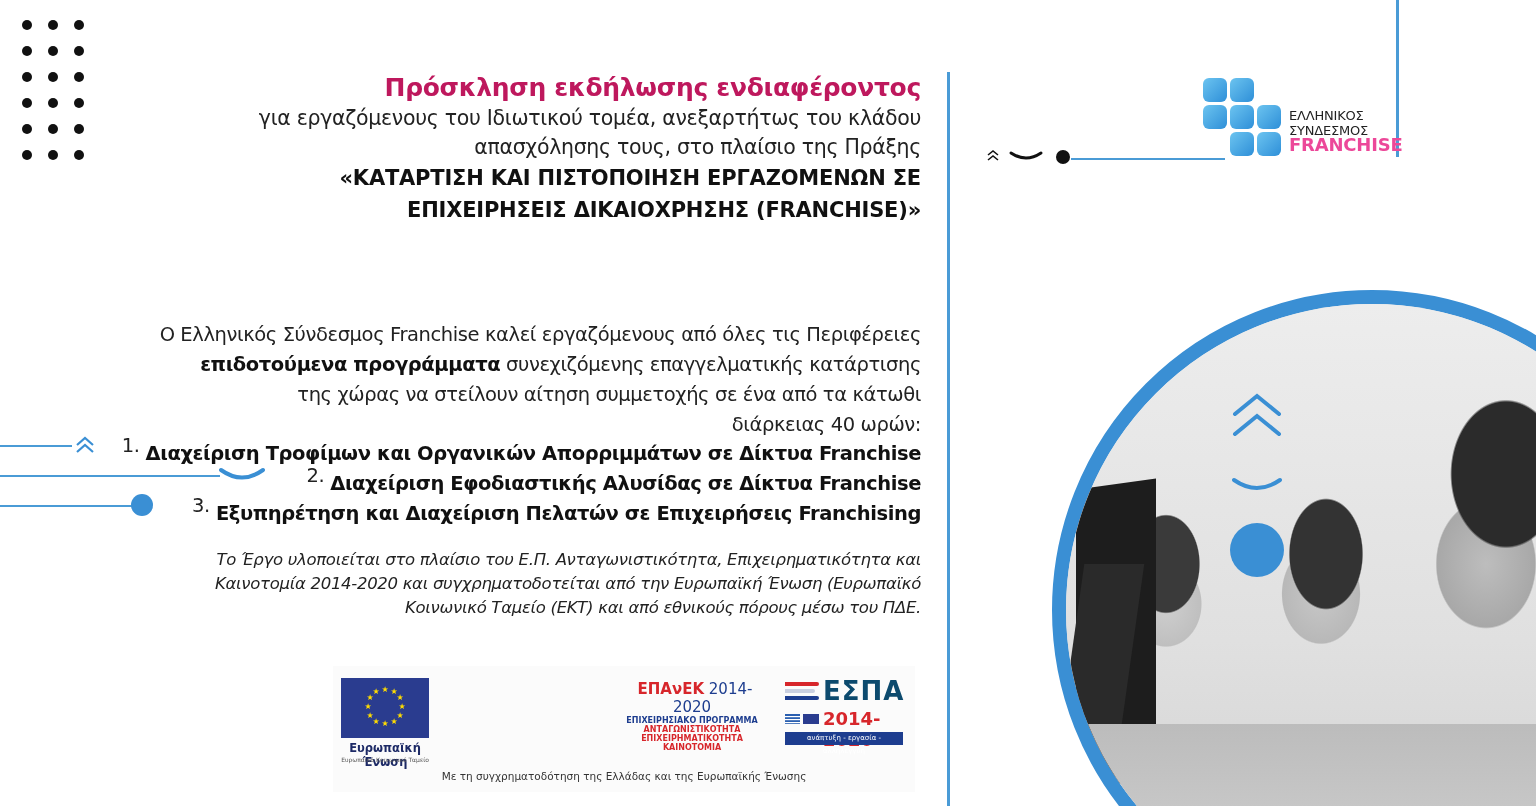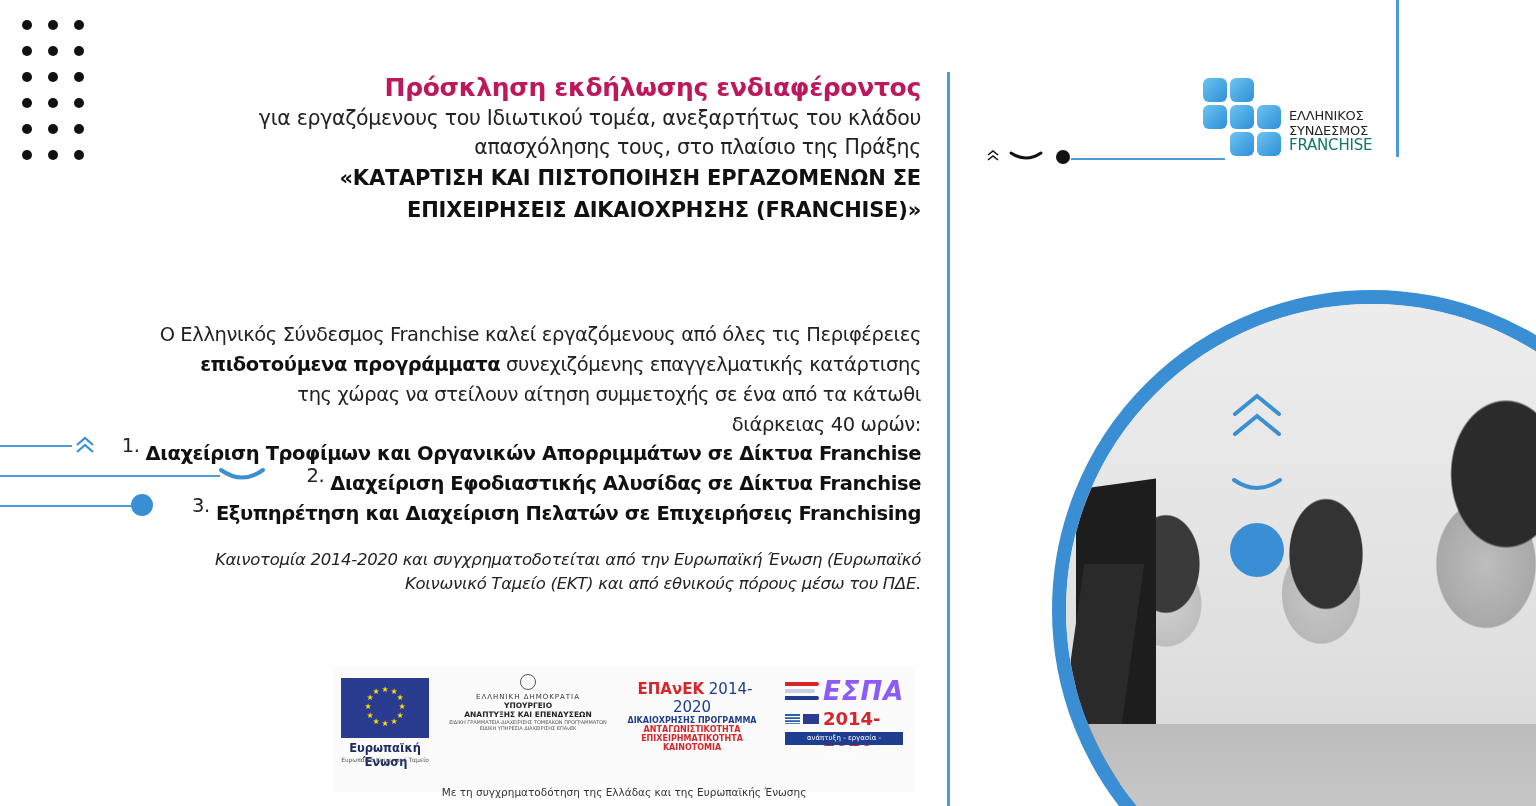--- a/index.html
+++ b/index.html
@@ -41,30 +41,30 @@
     .gr-4 { font-size: 5px; color: #555; }
     .epanek { position: absolute; left: 284px; top: 14px; width: 150px; text-align: center; }
     .epanek-top { font-size: 15px; }
     .epanek-top b { color: #d7262b; font-weight: bold; margin-left: 6px; }
     .epanek-top span { color: #1d3d8f; }
     .epanek-2 { font-size: 8px; font-weight: bold; color: #1d3d8f; line-height: 9px; }
     .epanek-3 { font-size: 8px; font-weight: bold; color: #d7262b; line-height: 9px; }
     .espa { position: absolute; left: 452px; top: 10px; width: 120px; }
     .espa-flagstripes { position: absolute; left: 0; top: 6px; width: 34px; height: 24px; }
     .espa-flagstripes div { height: 4px; margin-bottom: 3px; border-radius: 0 3px 3px 0; }
-    .espa-word { position: absolute; left: 38px; top: 0; font-size: 26px; font-weight: bold; color: #8b5cf6; letter-spacing: 1px; font-style: italic; }
+    .espa-word { position: absolute; left: 38px; top: 0; font-size: 26px; font-weight: bold; color: #0c4a6e; letter-spacing: 1px; }
     .espa-years { position: absolute; left: 38px; top: 32px; font-size: 18px; font-weight: bold; color: #d7262b; }
     .espa-flags { position: absolute; left: 0; top: 38px; width: 34px; height: 10px; }
     .espa-tag { position: absolute; left: 0; top: 56px; width: 118px; height: 13px; background: #1d3d8f; color: #fff; font-size: 7px; text-align: center; line-height: 13px; }
-    .cofund { position: absolute; left: 0; top: 104px; width: 582px; text-align: center; font-size: 10.5px; color: #333; margin-top: 16px; }
+    .cofund { position: absolute; left: 0; top: 104px; width: 582px; text-align: center; font-size: 10.5px; color: #333; }
 
     .logo { position: absolute; left: 1203px; top: 78px; width: 190px; height: 82px; }
     .logo-mark { position: absolute; left: 0; top: 0; width: 82px; height: 82px; }
     .logo-text { position: absolute; left: 86px; top: 31px; font-size: 13px; line-height: 14.5px; color: #222; letter-spacing: -0.2px; }
-    .logo-text .fr { font-weight: normal; font-size: 15px; color: #0f766e; }
+    .logo-text .fr { font-weight: bold; font-size: 18px; color: #ec4899; }
     .logo-connector { position: absolute; left: 985px; top: 146px; width: 240px; height: 20px; }
 
     .photo { position: absolute; left: 1052px; top: 290px; width: 640px; height: 640px; border-radius: 50%; border: 14px solid #3a8fd4; overflow: hidden; background: #eaeaea; }
     .photo-inner { position: absolute; inset: 0; background:
         radial-gradient(ellipse 90px 120px at 440px 170px, #2b2b2b 0%, #2b2b2b 60%, transparent 62%),
         radial-gradient(ellipse 70px 90px at 420px 260px, #bdbdbd 0%, #a8a8a8 70%, transparent 72%),
         radial-gradient(ellipse 60px 90px at 260px 250px, #333 0%, #333 60%, transparent 62%),
         radial-gradient(ellipse 55px 70px at 255px 290px, #c8c8c8 0%, #b8b8b8 70%, transparent 72%),
         radial-gradient(ellipse 55px 80px at 100px 260px, #3a3a3a 0%, #3a3a3a 60%, transparent 62%),
         radial-gradient(ellipse 50px 60px at 100px 300px, #cfcfcf 0%, #bfbfbf 70%, transparent 72%),
@@ -138,20 +138,21 @@
     <div class="lead" style="width:134px"></div>
     <svg class="picon" style="left:130px" width="24" height="24" viewBox="0 0 24 24">
       <circle cx="12" cy="12" r="11" fill="#3a8fd4"></circle>
     </svg>
     <span class="num">3.</span>
     <span class="name">Εξυπηρέτηση και Διαχείριση Πελατών σε Επιχειρήσεις Franchising</span>
   </div>
 </div>
 
 <div class="funding">
+  <div>Το Έργο υλοποιείται στο πλαίσιο του Ε.Π. Ανταγωνιστικότητα, Επιχειρηματικότητα και</div>
   <div>Καινοτομία 2014-2020 και συγχρηματοδοτείται από την Ευρωπαϊκή Ένωση (Ευρωπαϊκό</div>
   <div>Κοινωνικό Ταμείο (ΕΚΤ) και από εθνικούς πόρους μέσω του ΠΔΕ.</div>
 </div>
 
 <div class="logos-box">
   <div class="eu-flag">
     <svg width="88" height="60" viewBox="0 0 88 60">
       <g fill="#ffdd00" font-size="8" text-anchor="middle" font-family="DejaVu Sans, sans-serif">
         <text x="44" y="14">★</text>
           <text x="53" y="16">★</text>
@@ -164,32 +165,24 @@
           <text x="29" y="40">★</text>
         <text x="27" y="31">★</text>
           <text x="29" y="22">★</text>
           <text x="35" y="16">★</text>
       </g>
     </svg>
   </div>
   <div class="eu-label">Ευρωπαϊκή Ένωση</div>
   <div class="eu-sub">Ευρωπαϊκό Κοινωνικό Ταμείο</div>
 
-  <div class="gr-block">
-    <div class="gr-emblem"></div>
-    <div class="gr-1">ΕΛΛΗΝΙΚΗ ΔΗΜΟΚΡΑΤΙΑ</div>
-    <div class="gr-2">ΥΠΟΥΡΓΕΙΟ</div>
-    <div class="gr-3">ΑΝΑΠΤΥΞΗΣ ΚΑΙ ΕΠΕΝΔΥΣΕΩΝ</div>
-    <div class="gr-4">ΕΙΔΙΚΗ ΓΡΑΜΜΑΤΕΙΑ ΔΙΑΧΕΙΡΙΣΗΣ ΤΟΜΕΑΚΩΝ ΠΡΟΓΡΑΜΜΑΤΩΝ</div>
-    <div class="gr-4">ΕΙΔΙΚΗ ΥΠΗΡΕΣΙΑ ΔΙΑΧΕΙΡΙΣΗΣ ΕΠΑνΕΚ</div>
-  </div>
 
   <div class="epanek">
     <div class="epanek-top"><b>ΕΠΑνΕΚ</b><span> 2014-2020</span></div>
-    <div class="epanek-2">ΔΙΚΑΙΟΧΡΗΣΗΣ ΠΡΟΓΡΑΜΜΑ</div>
+    <div class="epanek-2">ΕΠΙΧΕΙΡΗΣΙΑΚΟ ΠΡΟΓΡΑΜΜΑ</div>
     <div class="epanek-3">ΑΝΤΑΓΩΝΙΣΤΙΚΟΤΗΤΑ</div>
     <div class="epanek-3">ΕΠΙΧΕΙΡΗΜΑΤΙΚΟΤΗΤΑ</div>
     <div class="epanek-3">ΚΑΙΝΟΤΟΜΙΑ</div>
   </div>
 
   <div class="espa">
     <div class="espa-flagstripes">
       <div style="background:#d7262b;width:34px"></div>
       <div style="background:#c9cfe0;width:30px"></div>
       <div style="background:#1d3d8f;width:34px"></div>

